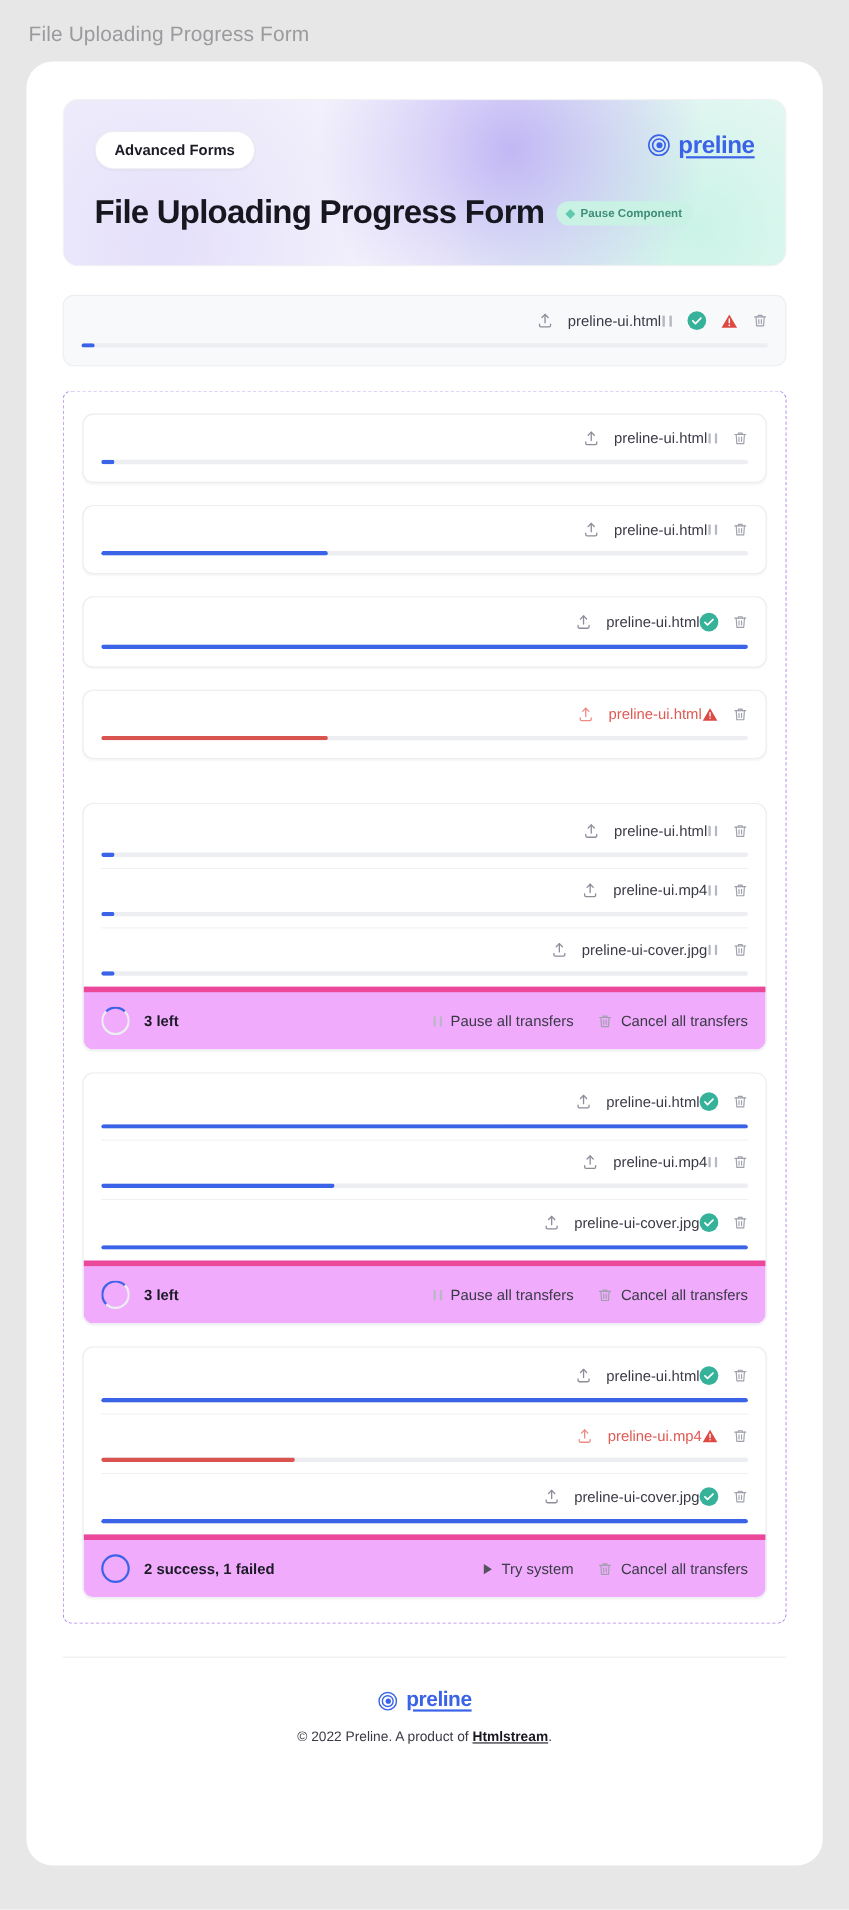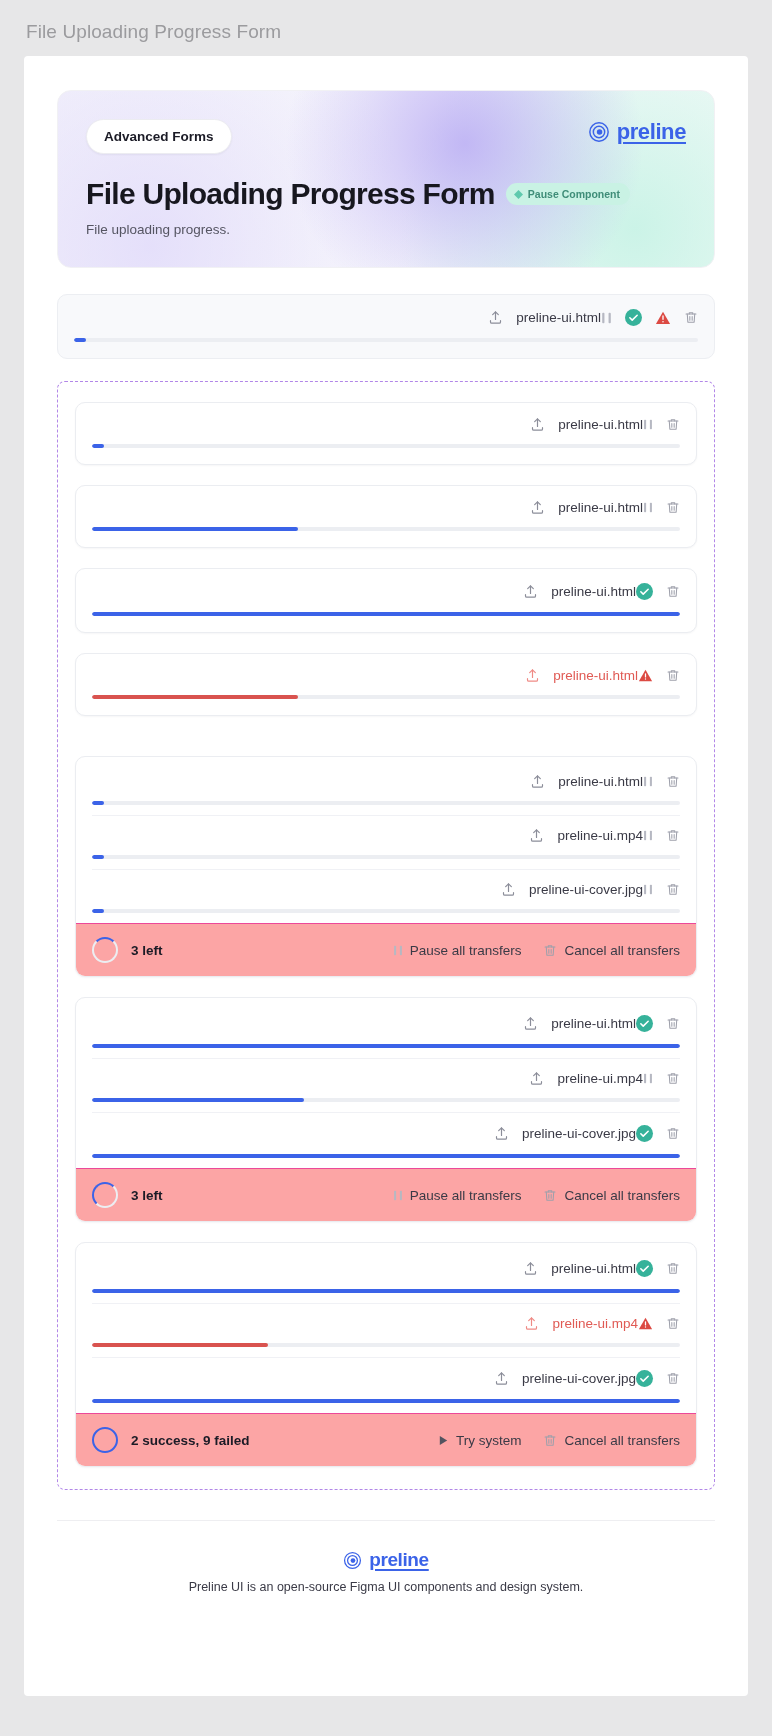--- a/index.html
+++ b/index.html
@@ -15,21 +15,21 @@
     color: #9b9b9e;
     font-size: 19px;
     font-weight: 400;
     letter-spacing: 0.1px;
     padding: 21px 0 13px 26px;
   }
 
   .shell {
     margin: 0 24px;
     background: #ffffff;
-    border-radius: 4px;
+    border-radius: 24px;
     padding: 34px 33px 0 33px;
     min-height: 1640px;
   }
 
   
   .hero {
     position: relative;
     border-radius: 14px;
     overflow: hidden;
     background:
@@ -139,22 +139,22 @@
     box-shadow: 0 1px 2px rgba(16,24,40,0.04);
     overflow: hidden;
   }
   .group-items { padding: 8px 16px 10px 16px; }
   .g-item { padding: 9px 0 0 0; }
   .g-item + .g-item { border-top: 1px solid #f0f1f5; margin-top: 10px; padding-top: 12px; }
   .group-foot {
     display: flex;
     align-items: center;
     justify-content: space-between;
-    background: #fca5a5;
-    border-top: 1px solid #ec4899;
+    background: #f0abfc;
+    border-top: 5px solid #ec4899;
     padding: 13px 16px;
   }
   .foot-left { display: flex; align-items: center; gap: 13px; }
   .foot-text { font-size: 13.5px; font-weight: 700; color: #1b1b26; }
   .foot-right { display: flex; align-items: flex-end; gap: 22px; }
   .foot-btn {
     display: flex; align-items: center; gap: 7px;
     font-size: 13.5px; color: #3a3a46; cursor: pointer;
     background: none; border: 0; font-family: inherit;
   }
@@ -223,21 +223,20 @@
       <h1 class="hero-title">File Uploading Progress Form</h1>
       <span class="pill-global">
         <span class="ico">
           <svg width="9" height="9" viewBox="0 0 12 12" fill="#5fc9ad">
               <path d="M6 0l6 6-6 6-6-6z"></path>
             </svg>
         </span>
         <span>Pause Component</span>
       </span>
     </div>
-    <div class="hero-sub">File uploading progress.</div>
   </div>
 
   <div class="std-card">
     <div class="row-head">
       <div class="row-left">
         <span class="ico up-ico">
           <svg width="15" height="15" viewBox="0 0 24 24" fill="none" stroke="currentColor" stroke-width="1.9" stroke-linecap="round" stroke-linejoin="round">
             <path d="M4 17v2a2 2 0 002 2h12a2 2 0 002-2v-2"></path>
               <path d="M12 3v12"></path>
               <path d="M7.5 7.5L12 3l4.5 4.5"></path>
@@ -772,21 +771,21 @@
     </div>
   </div>
   <div class="bar">
                 <i style="width:100%"></i>
               </div>
             </div>
           </div>
     <div class="group-foot">
       <div class="foot-left">
         <span class="spinner full"></span>
-        <span class="foot-text">2 success, 9 failed</span>
+        <span class="foot-text">2 success, 1 failed</span>
       </div>
       <div class="foot-right">
         <button class="foot-btn">
           <span class="ico">
                   <svg width="11" height="11" viewBox="0 0 12 12" fill="#52535f">
                     <path d="M2 1l8 5-8 5z"></path>
                   </svg>
                 </span>
                 <span>Try system</span>
         </button>
@@ -811,15 +810,17 @@
     <div class="foot-brand">
       <span class="ico">
         <svg width="19" height="19" viewBox="0 0 24 24" fill="none" stroke="#3b63e8" stroke-width="1.6">
           <circle cx="12" cy="12" r="10"></circle>
             <circle cx="12" cy="12" r="6.2"></circle>
             <circle cx="12.6" cy="12" r="3" fill="#3b63e8" stroke="none"></circle>
         </svg>
       </span>
       <span class="brand-word">preline</span>
     </div>
-    <div class="tagline">Preline UI is an open-source Figma UI components and design system.</div>
+    <div class="copy">
+      <span>© 2022 Preline. A product of </span><a href="#">Htmlstream</a><span>.</span>
+    </div>
   </div>
 </div>
 
 </body></html>

